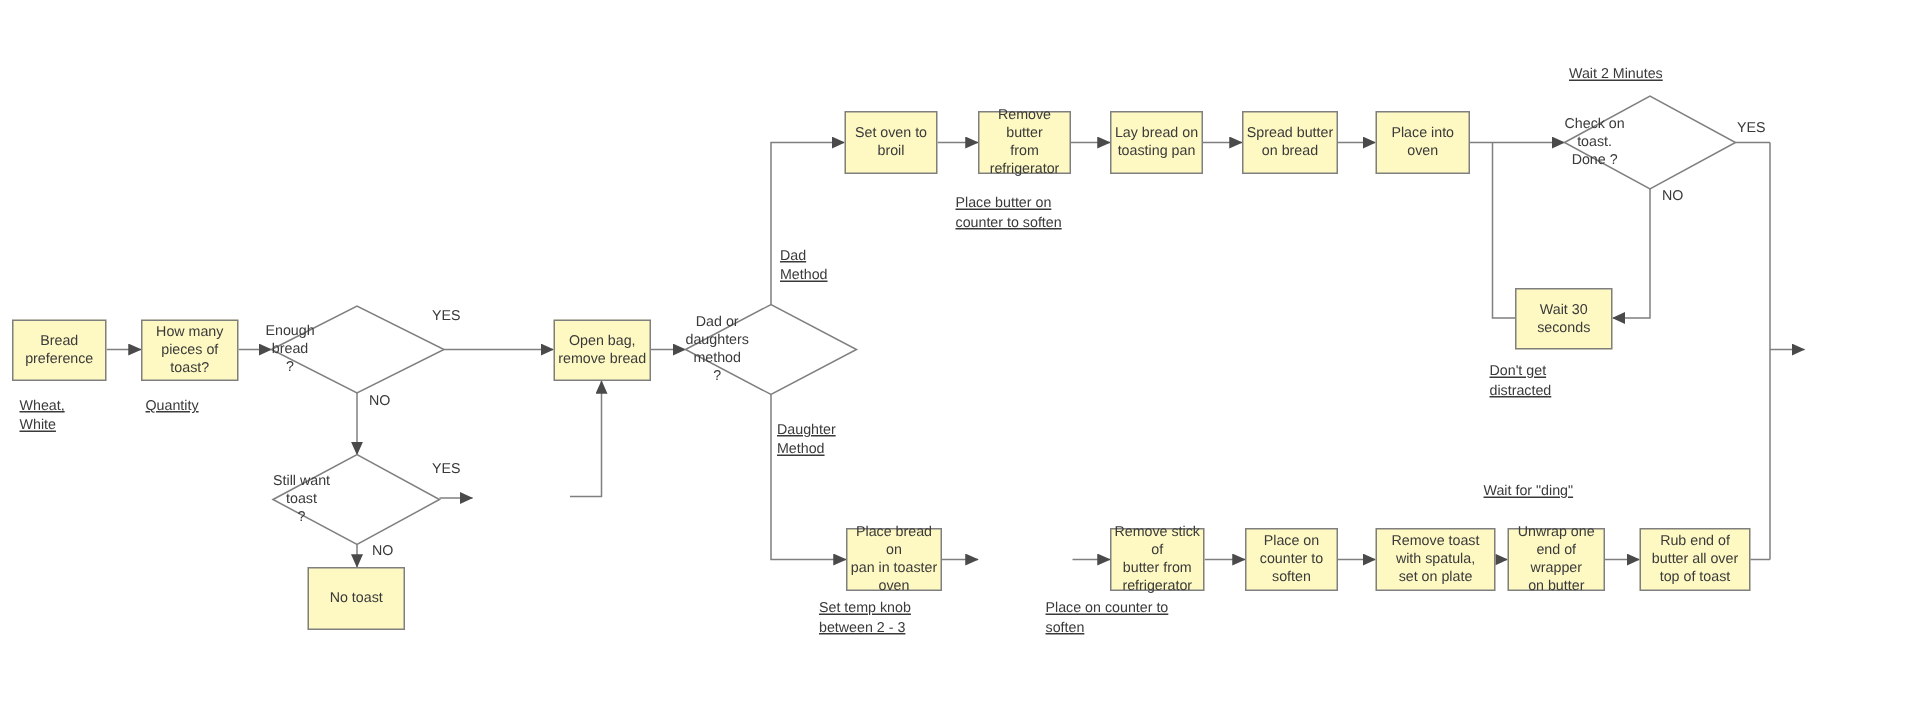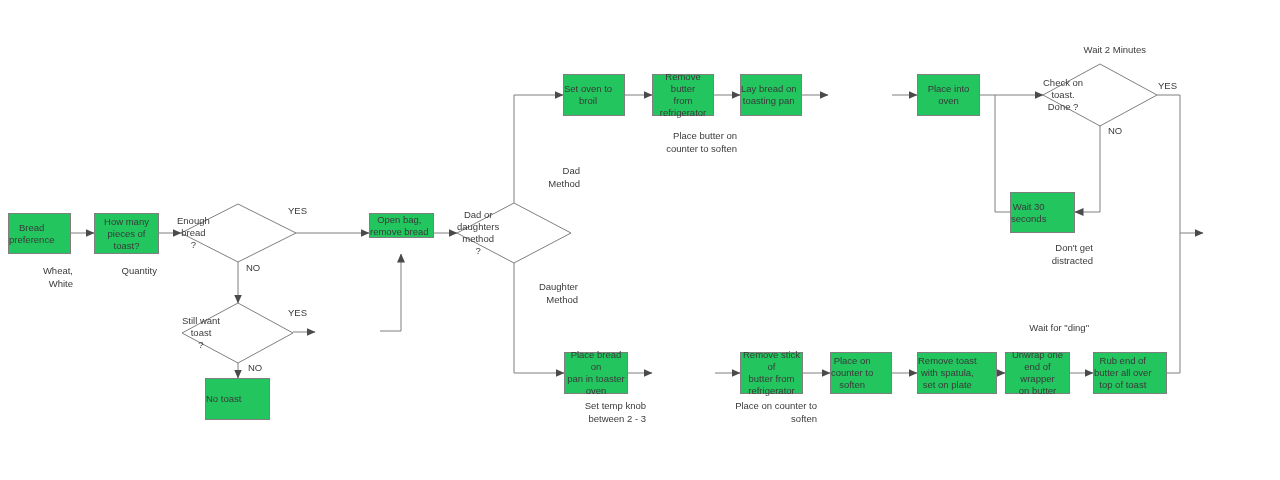--- a/index.html
+++ b/index.html
@@ -2,32 +2,33 @@
 <html><head>
 <meta charset="utf-8">
 <style>
   html,body{margin:0;padding:0;background:#ffffff;}
   #stage{
     position:relative;width:1280px;height:480px;background:#ffffff;
     font-family:"Liberation Sans", sans-serif;color:#3a3a3a;overflow:hidden;
   }
   #wires{position:absolute;left:0;top:0;width:1280px;height:480px;}
   .box{
-    position:absolute;display:flex;align-items:center;justify-content:flex-start;
-    background:#22c55e;border:1px solid #7f7f7f;box-sizing:border-box;
+    position:absolute;display:flex;align-items:center;justify-content:center;
+    background:#fef9c3;border:1px solid #7f7f7f;box-sizing:border-box;
     text-align:center;font-size:9.5px;line-height:12px;white-space:pre-line;
   }
   .dtext{
     position:absolute;display:flex;align-items:center;
     text-align:center;font-size:9.5px;line-height:12px;white-space:pre-line;
     pointer-events:none;
   }
   .note{
-    position:absolute;text-align:right;font-size:9.5px;line-height:12.5px;
+    position:absolute;text-align:left;font-size:9.5px;line-height:12.5px;
     white-space:pre-line;
+    text-decoration:underline;
   }
   .elabel{
     position:absolute;font-size:9.5px;line-height:10px;
   }
 </style>
 </head>
 <body>
 
 <div id="stage">
 
@@ -74,29 +75,31 @@
       <polygon points="457,233 514,203 571,233 514,263"></polygon>
       <polygon points="1043,95 1100,64 1157,95 1100,126"></polygon>
     </g>
   </svg>
 
   <div class="box" style="left:8px;top:213px;width:63px;height:41px"><span>Bread
 preference</span></div>
   <div class="box" style="left:94px;top:213px;width:65px;height:41px"><span>How many
 pieces of toast?</span></div>
   <div class="box" style="left:205px;top:378px;width:65px;height:42px"><span>No toast</span></div>
-  <div class="box" style="left:369px;top:213px;width:65px;height:25px"><span>Open bag,
+  <div class="box" style="left:369px;top:213px;width:65px;height:41px"><span>Open bag,
 remove bread</span></div>
   <div class="box" style="left:563px;top:74px;width:62px;height:42px"><span>Set oven to
 broil</span></div>
   <div class="box" style="left:652px;top:74px;width:62px;height:42px"><span>Remove butter
 from
 refrigerator</span></div>
   <div class="box" style="left:740px;top:74px;width:62px;height:42px"><span>Lay bread on
 toasting pan</span></div>
+  <div class="box" style="left:828px;top:74px;width:64px;height:42px"><span>Spread butter
+on bread</span></div>
   <div class="box" style="left:917px;top:74px;width:63px;height:42px"><span>Place into oven</span></div>
   <div class="box" style="left:1010px;top:192px;width:65px;height:41px"><span>Wait 30
 seconds</span></div>
   <div class="box" style="left:564px;top:352px;width:64px;height:42px"><span>Place bread on
 pan in toaster
 oven</span></div>
   <div class="box" style="left:740px;top:352px;width:63px;height:42px"><span>Remove stick of
 butter from
 refrigerator</span></div>
   <div class="box" style="left:830px;top:352px;width:62px;height:42px"><span>Place on

